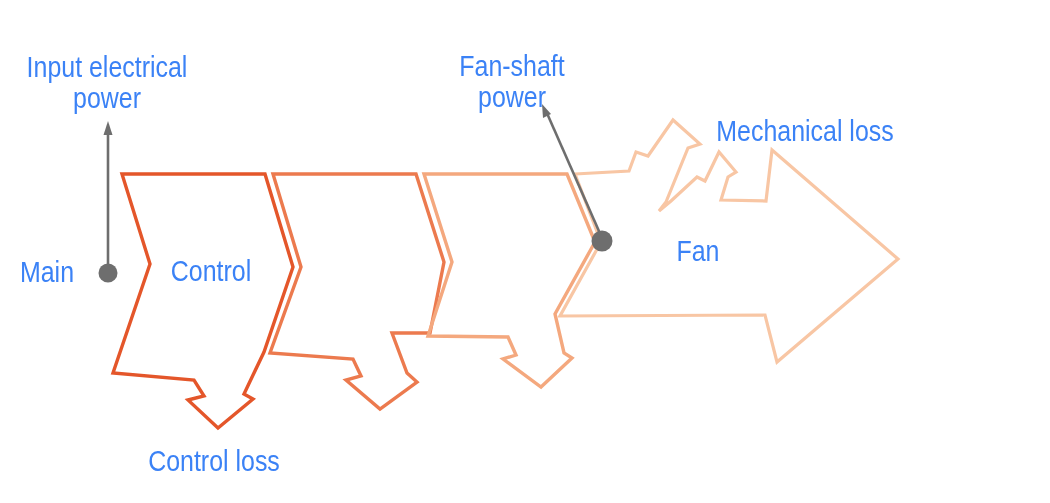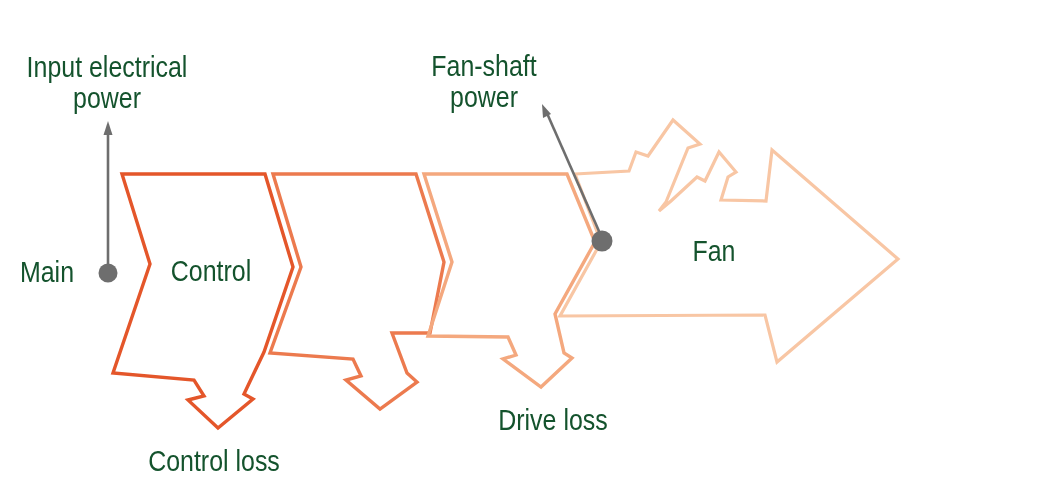--- a/index.html
+++ b/index.html
@@ -7,21 +7,21 @@
     position:relative;
     width:1050px;height:503px;
     background:#ffffff;
     overflow:hidden;
     font-family:"Liberation Sans","DejaVu Sans",sans-serif;
   }
   .canvas svg{position:absolute;left:0;top:0;}
   .label{
     position:absolute;
     transform:translate(-50%,-50%);
-    color:#14532d;
+    color:#3b82f6;
     font-size:29px;
     line-height:31px;
     text-align:center;
     white-space:nowrap;
   }
   .label .tx{display:inline-block;transform:scaleX(.86);transform-origin:center;}
   .ln{display:block;}
 </style>
 </head>
 <body>
@@ -63,28 +63,28 @@
     <span class="tx">Control</span>
   </div>
 
   <div class="label" style="left:214px;top:461px">
     <span class="tx">Control loss</span>
   </div>
 
 
 
 
-  <div class="label" style="left:553px;top:420px">
-    <span class="tx">Drive loss</span>
-  </div>
 
-  <div class="label" style="left:484px;top:82px">
+  <div class="label" style="left:512px;top:82px">
     <span class="tx"><span class="ln">Fan-shaft</span><span class="ln">power</span></span>
   </div>
 
 
+  <div class="label" style="left:805px;top:131px">
+    <span class="tx">Mechanical loss</span>
+  </div>
 
-  <div class="label" style="left:714px;top:251px">
+  <div class="label" style="left:698px;top:251px">
     <span class="tx">Fan</span>
   </div>
 
 
 </div>
 
 </body></html>

